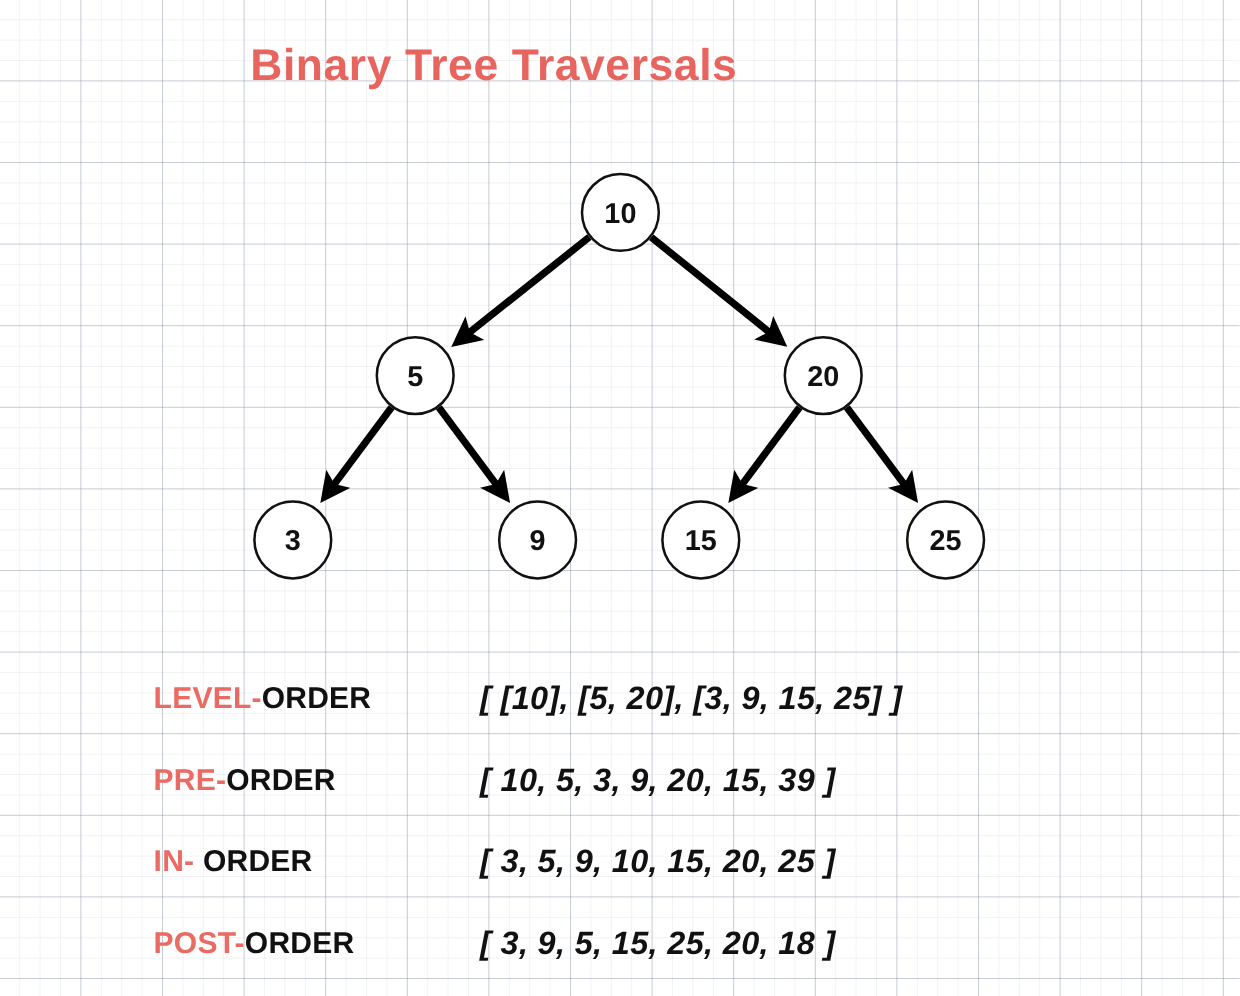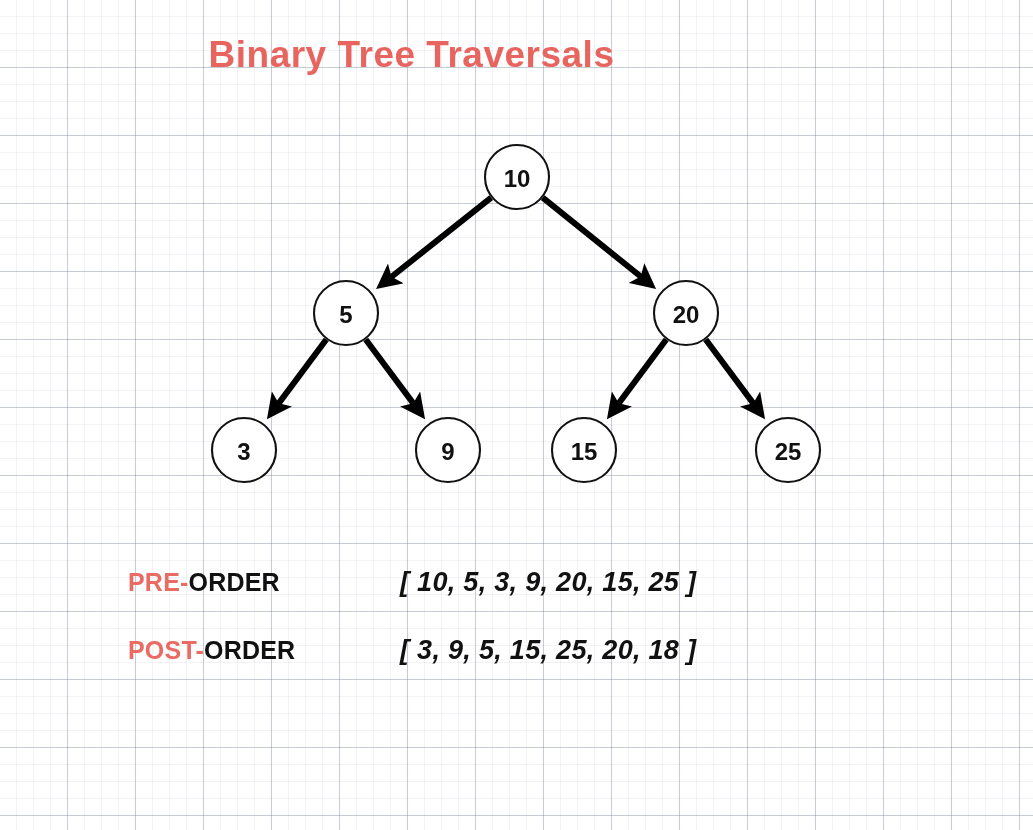--- a/index.html
+++ b/index.html
@@ -158,17 +158,19 @@
           <text x="584" y="451" class="node-label">15</text>
         </g>
         <g>
           <circle cx="788" cy="450" r="32" class="node-circle"></circle>
           <text x="788" y="451" class="node-label">25</text>
         </g>
       </g>
   </svg>
 
   <div id="traversals">
-      <div class="trav-row"><div class="trav-label"><span class="hl">PRE-</span><span>ORDER</span></div><div class="trav-value">[ 10, 5, 3, 9, 20, 15, 25 ]</div></div>
+      <div class="trav-row"><div class="trav-label"><span class="hl">LEVEL-</span><span>ORDER</span></div><div class="trav-value">[ [10], [5, 20], [3, 9, 15, 25] ]</div></div>
+      <div class="trav-row"><div class="trav-label"><span class="hl">PRE-</span><span>ORDER</span></div><div class="trav-value">[ 10, 5, 3, 9, 20, 15, 39 ]</div></div>
+      <div class="trav-row"><div class="trav-label"><span class="hl">IN-</span><span> ORDER</span></div><div class="trav-value">[ 3, 5, 9, 10, 15, 20, 25 ]</div></div>
       <div class="trav-row"><div class="trav-label"><span class="hl">POST-</span><span>ORDER</span></div><div class="trav-value">[ 3, 9, 5, 15, 25, 20, 18 ]</div></div>
     </div>
 
 </div>
 
 </body></html>

